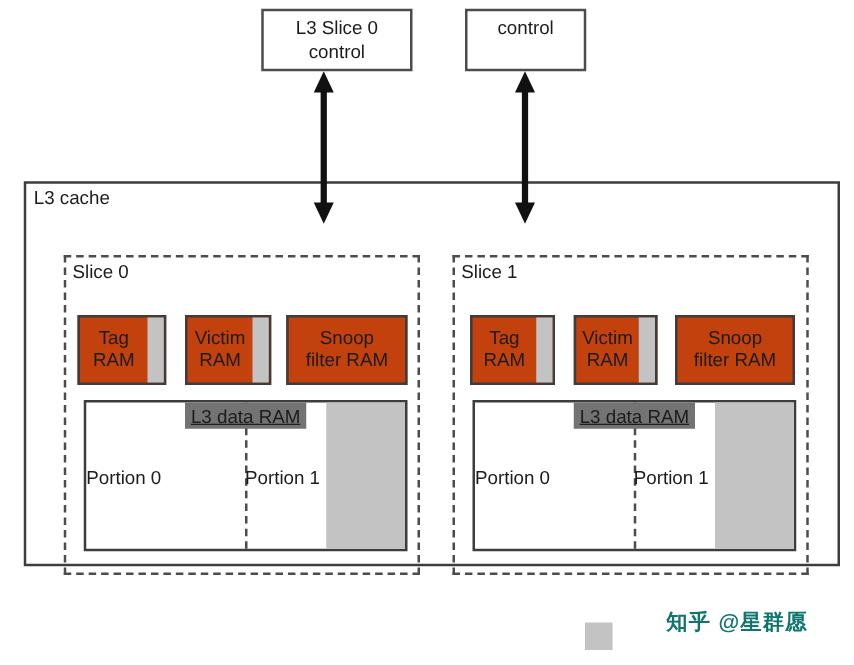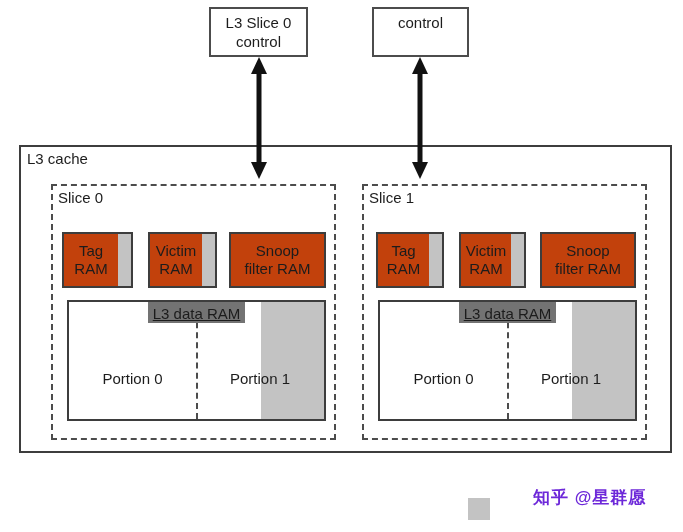--- a/index.html
+++ b/index.html
@@ -8,48 +8,48 @@
     font-family:"Liberation Sans", sans-serif;color:#1c1c1c;overflow:hidden;
   }
   .abs{position:absolute;box-sizing:border-box;}
   .ctrl{
     border:2px solid #4c4c4c;background:#fff;text-align:center;
     font-size:15px;line-height:19px;padding-top:4px;
   }
   .arrow{z-index:5;}
   .cache{border:2px solid #3d3d3d;background:#fff;}
   .cache-label{left:6px;top:3px;font-size:15px;}
-  .slice{border:2px dashed #4c4c4c;}
+  .slice{border:2px dashed #4c4c4c;margin-top:20px;}
   .slice-label{left:5px;top:3px;font-size:15px;}
   .ram{
     border:2px solid #3d3d3d;background:#c2410c;font-size:15px;line-height:18px;
     display:flex;flex-direction:column;align-items:center;justify-content:center;
     text-align:center;position:absolute;box-sizing:border-box;
   }
   .ram.partial{padding-right:13px;}
   .strip{position:absolute;right:0;top:0;bottom:0;width:13px;background:#c3c3c3;}
   .data{border:2px solid #3d3d3d;background:#fff;font-size:15px;}
   .data-gray{position:absolute;right:0;top:0;bottom:0;width:63px;background:#c3c3c3;}
   .data-divider{position:absolute;left:127px;top:0;bottom:0;width:0;border-left:2px dashed #4c4c4c;}
   .data-title{position:absolute;left:0;top:0;width:100%;text-align:center;}
   .data-title span{background:#737373;padding:3px 5px 1px;display:inline-block;text-decoration:underline;}
-  .portion{position:absolute;top:68px;text-align:center;}
+  .portion{position:absolute;top:52px;}
   .portion0{left:0;width:127px;}
   .portion1{left:127px;right:0;}
   .legend-swatch{width:22px;height:22px;background:#c3c3c3;z-index:2;}
   .legend-label{font-size:17px;z-index:2;}
-  .watermark{font-size:17px;font-weight:bold;color:#6d28d9;letter-spacing:1px;white-space:nowrap;z-index:1;}
+  .watermark{font-size:17px;font-weight:bold;color:#0f766e;letter-spacing:1px;white-space:nowrap;z-index:1;}
   svg{display:block;}
 </style>
 </head>
 <body>
 
 <div class="stage">
 
-  <div class="abs ctrl" style="left:209px;top:7px;width:99px;height:50px;">
+  <div class="abs ctrl" style="left:209px;top:7px;width:121px;height:50px;">
     <div>L3 Slice 0</div>
     <div>control</div>
   </div>
   <div class="abs ctrl" style="left:372px;top:7px;width:97px;height:50px;">
     <div>control</div>
   </div>
 
   <svg class="abs arrow" style="left:249px;top:57px;" width="20" height="122" viewBox="0 0 20 122">
     <line x1="10" y1="12" x2="10" y2="110" stroke="#111" stroke-width="5"></line>
     <polygon points="10,0 2,17 18,17" fill="#111"></polygon>

